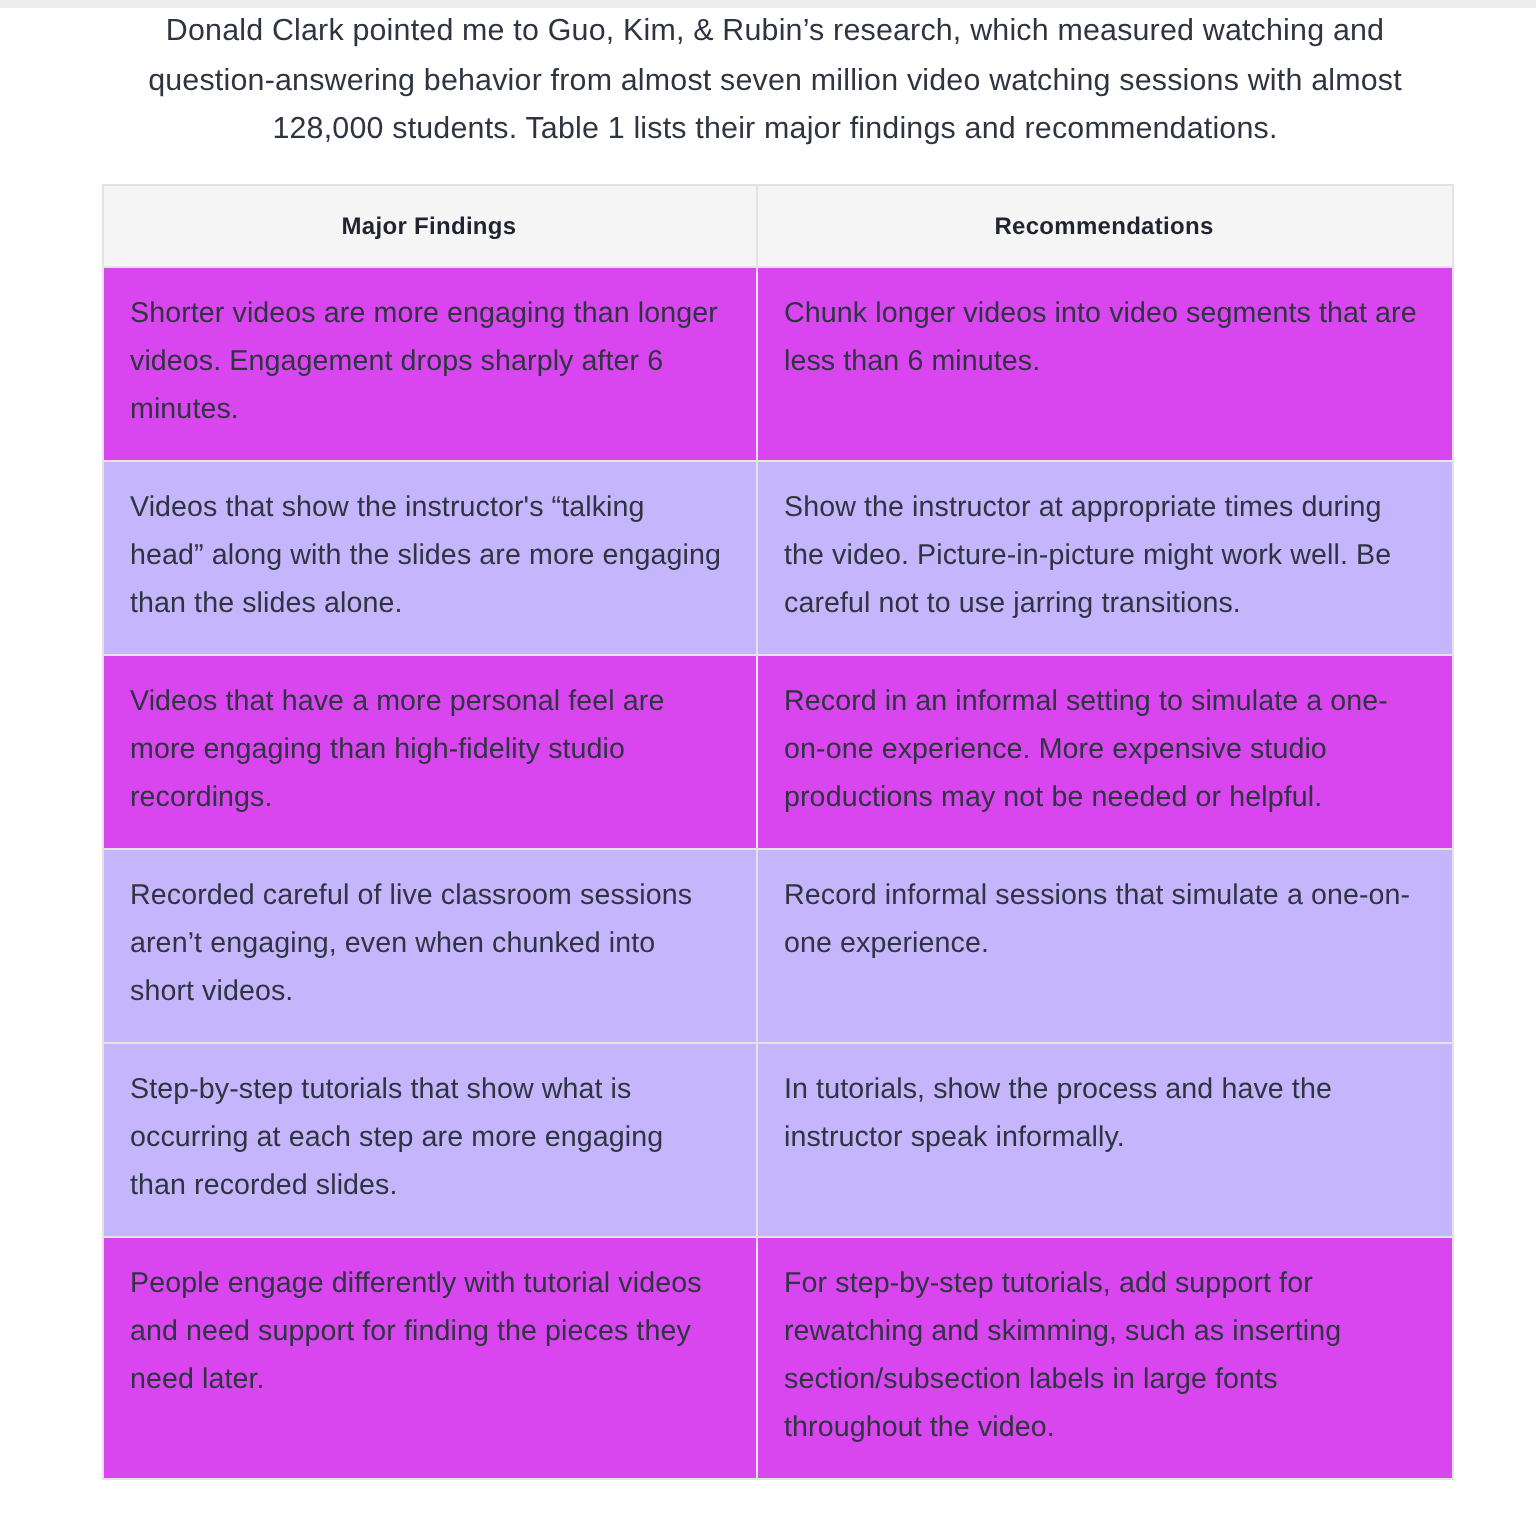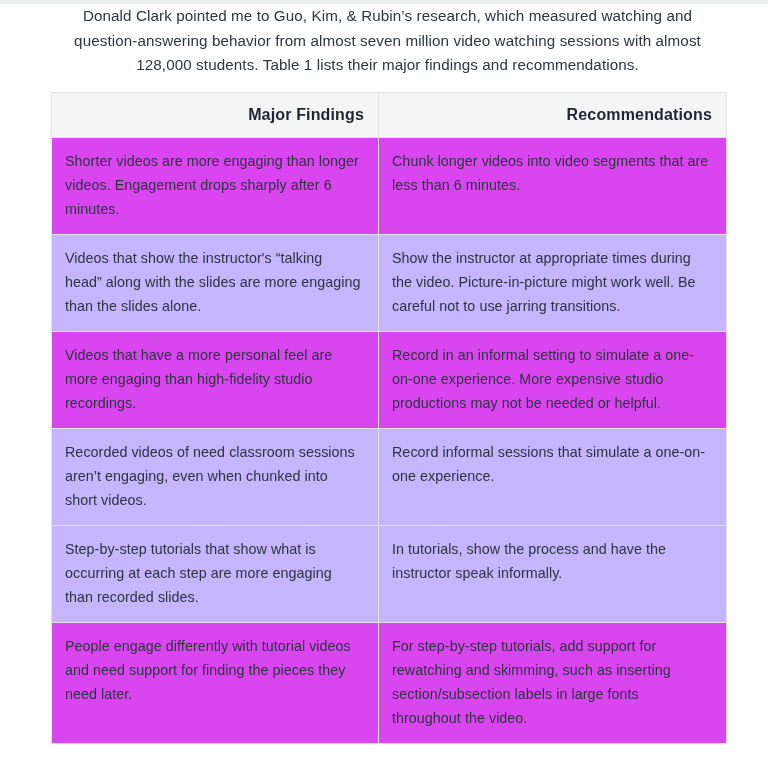--- a/index.html
+++ b/index.html
@@ -47,22 +47,22 @@
   table.findings {
     width: 675px;
     border-collapse: collapse;
     table-layout: fixed;
     border: 1px solid #e3e3e3;
   }
   table.findings col.c1 { width: 327px; }
   table.findings col.c2 { width: 348px; }
   table.findings thead th {
     background: #f5f5f5;
-    text-align: right;
-    font-size: 16px;
+    text-align: center;
+    font-size: 12px;
     font-weight: bold;
     color: #1f2430;
     padding: 13px 14px 13px 13px;
     border-right: 1px solid #e3e3e3;
     border-bottom: 1px solid #e3e3e3;
     letter-spacing: 0.15px;
     vertical-align: middle;
   }
   table.findings thead th:last-child { border-right: none; margin-top: 40px; }
   table.findings tbody td {
@@ -108,21 +108,21 @@
         </tr>
         <tr class="shaded">
           <td>Videos that show the instructor's “talking head” along with the slides are more engaging than the slides alone.</td>
           <td>Show the instructor at appropriate times during the video. Picture-in-picture might work well. Be careful not to use jarring transitions.</td>
         </tr>
         <tr class="plain">
           <td>Videos that have a more personal feel are more engaging than high-fidelity studio recordings.</td>
           <td>Record in an informal setting to simulate a one-on-one experience. More expensive studio productions may not be needed or helpful.</td>
         </tr>
         <tr class="shaded">
-          <td>Recorded videos of need classroom sessions aren’t engaging, even when chunked into short videos.</td>
+          <td>Recorded careful of live classroom sessions aren’t engaging, even when chunked into short videos.</td>
           <td>Record informal sessions that simulate a one-on-one experience.</td>
         </tr>
         <tr class="shaded">
           <td>Step-by-step tutorials that show what is occurring at each step are more engaging than recorded slides.</td>
           <td>In tutorials, show the process and have the instructor speak informally.</td>
         </tr>
         <tr class="plain">
           <td>People engage differently with tutorial videos and need support for finding the pieces they need later.</td>
           <td>For step-by-step tutorials, add support for rewatching and skimming, such as inserting section/subsection labels in large fonts throughout the video.</td>
         </tr>

